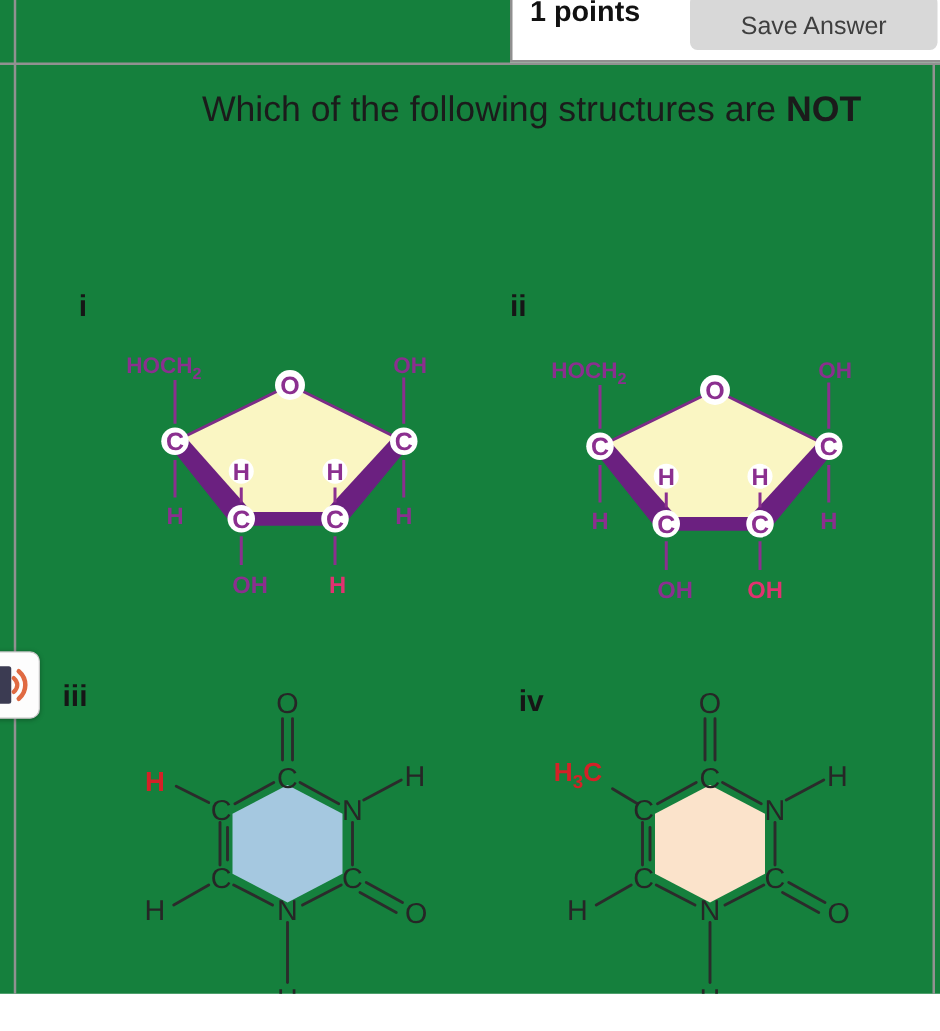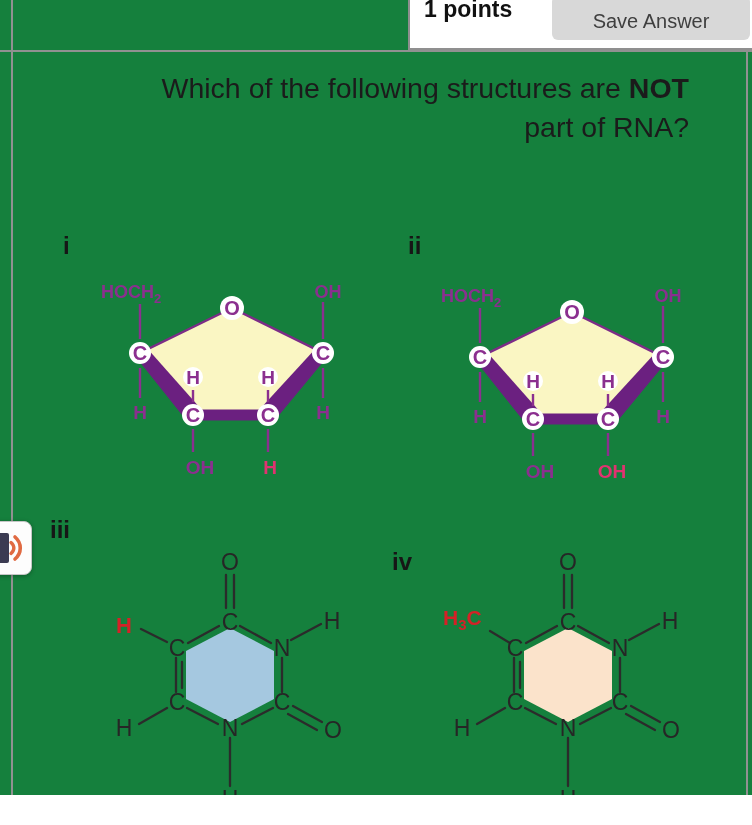--- a/index.html
+++ b/index.html
@@ -53,35 +53,34 @@
   <div class="vborder" style="left:746px; top:50px; width:2px; height:775px;"></div>
   <div class="hborder" style="left:0; top:50px; width:752px; height:2px;"></div>
 
   <div id="header-box">
     <div id="points-label">1 points</div>
     <button id="save-btn">Save Answer</button>
   </div>
 
   <div id="question-text">
     <span>Which of the following structures are </span><b>NOT</b>
-    <div>part of RNA?</div>
   </div>
 
   <div id="audio-btn">
     <svg width="46" height="52" viewBox="0 0 46 52">
       <rect x="8" y="11" width="16" height="30" rx="2" fill="#3b3b52"></rect>
       <path d="M30 15 C 37 21, 37 31, 30 37" fill="none" stroke="#e06a42" stroke-width="3.6" stroke-linecap="round"></path>
       <path d="M26 20.5 C 29.8 23.8, 29.8 28.2, 26 31.5" fill="none" stroke="#e06a42" stroke-width="3.4" stroke-linecap="round"></path>
     </svg>
   </div>
 
   <div class="struct-label" style="left:63px;  top:232px;">i</div>
   <div class="struct-label" style="left:408px; top:232px;">ii</div>
-  <div class="struct-label" style="left:50px;  top:516px;">iii</div>
-  <div class="struct-label" style="left:392px; top:548px;">iv</div>
+  <div class="struct-label" style="left:50px;  top:544px;">iii</div>
+  <div class="struct-label" style="left:415px; top:548px;">iv</div>
 
   <svg class="molecule" style="left:60px; top:240px;" width="310" height="250" viewBox="0 0 310 250">
     <g>
       <polygon points="172,68 263,113 208,175 133,175 80,113" fill="#faf6c3" stroke="#7c2c87" stroke-width="2.4"></polygon>
       <polygon points="75,116 86,107 141,169 126,180" fill="#6b2080"></polygon>
       <polygon points="257,107 268,116 215,180 200,169" fill="#6b2080"></polygon>
       <line x1="127" y1="175" x2="214" y2="175" stroke="#6b2080" stroke-width="11"></line>
     </g>
     <g stroke="#8b2f8f" stroke-width="2.4">
       <line x1="80" y1="64" x2="80" y2="99"></line>

